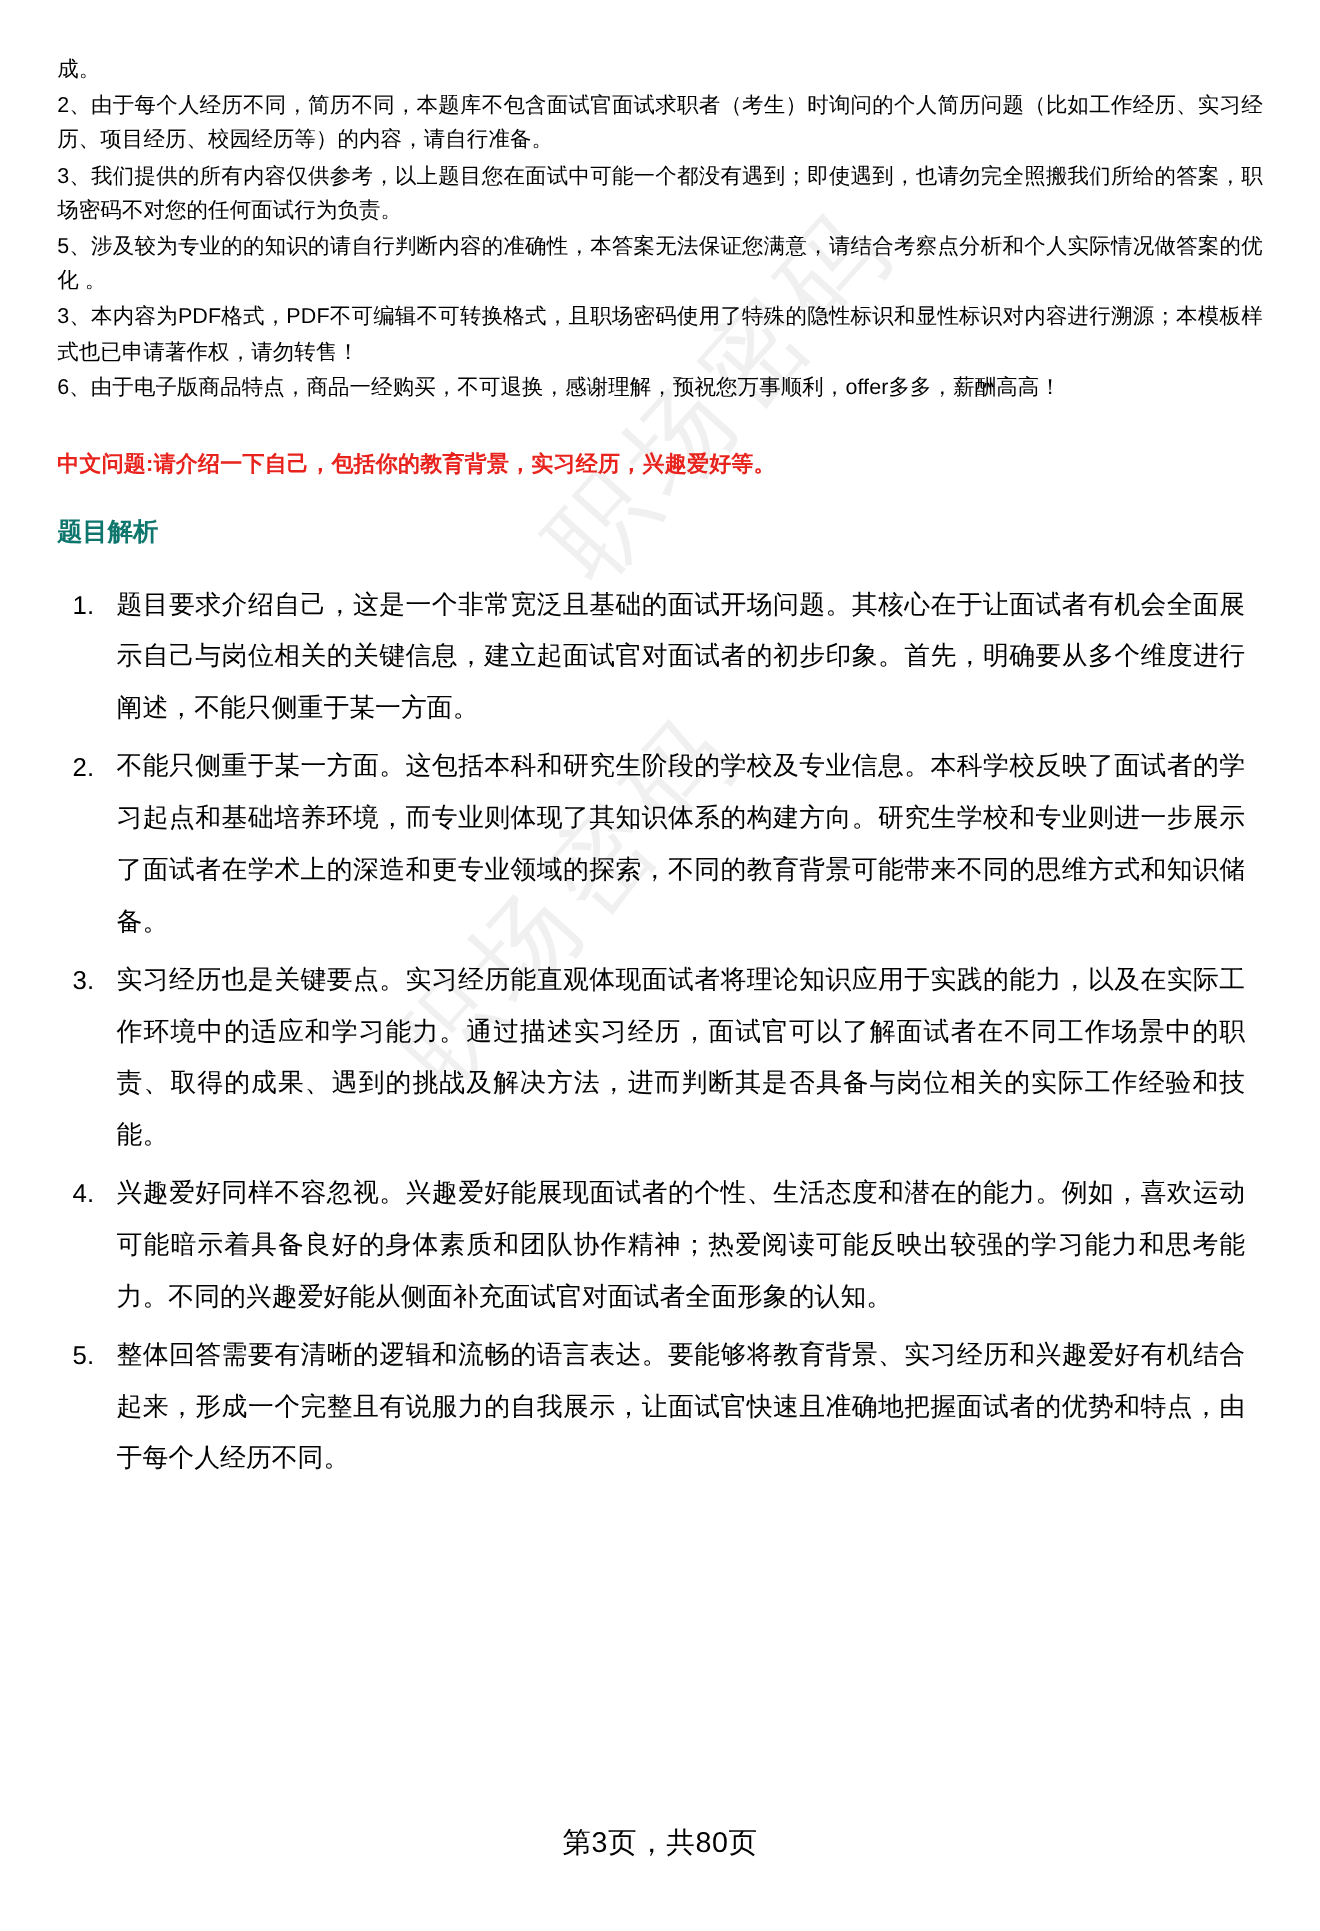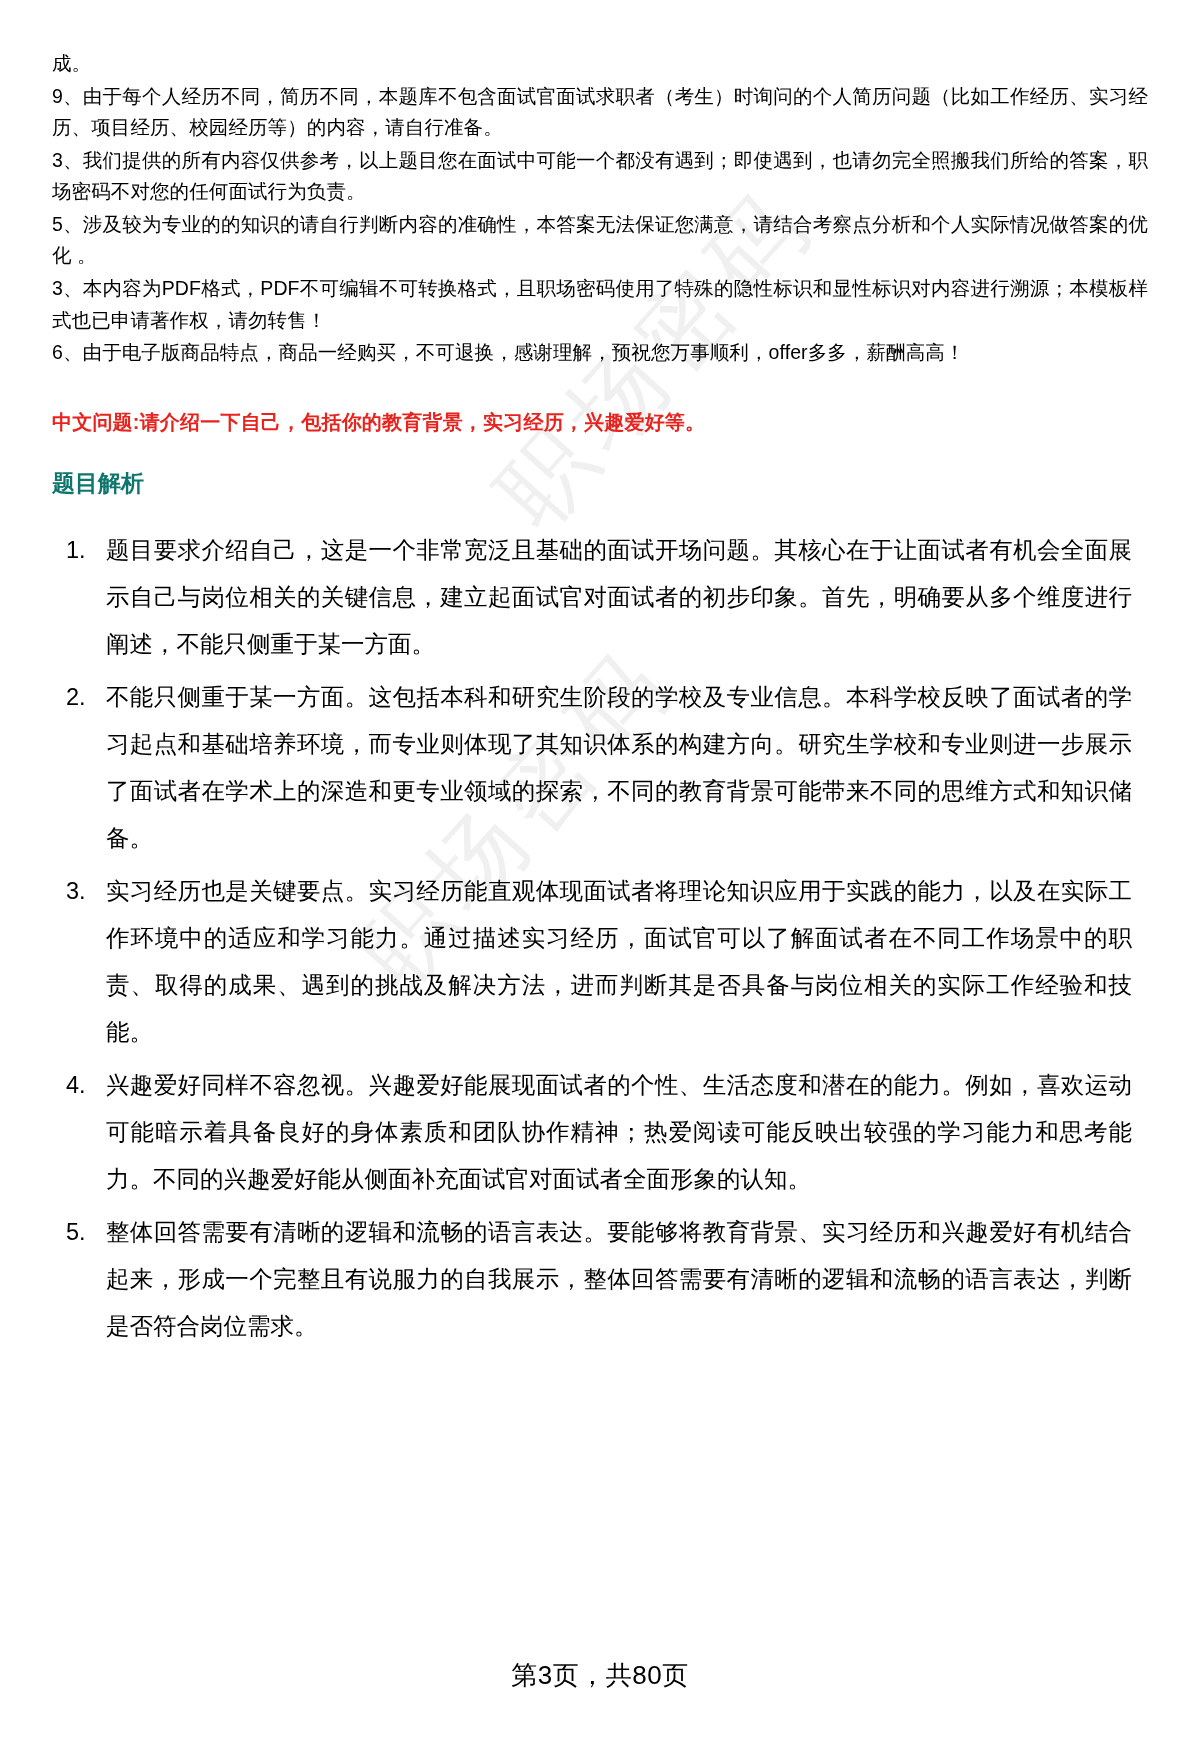--- a/index.html
+++ b/index.html
@@ -131,34 +131,34 @@
 
 <div class="page">
 
   <div class="watermark">
     <div class="wm-text wm-a">职场密码</div>
     <div class="wm-text wm-b">职场密码</div>
   </div>
 
   <div class="notices">
     <p class="notice-line">成。</p>
-    <p class="notice-line">9、由于每个人经历不同，简历不同，本题库不包含面试官面试求职者（考生）时询问的个人简历问题（比如工作经历、实习经历、项目经历、校园经历等）的内容，请自行准备。</p>
+    <p class="notice-line">2、由于每个人经历不同，简历不同，本题库不包含面试官面试求职者（考生）时询问的个人简历问题（比如工作经历、实习经历、项目经历、校园经历等）的内容，请自行准备。</p>
     <p class="notice-line">3、我们提供的所有内容仅供参考，以上题目您在面试中可能一个都没有遇到；即使遇到，也请勿完全照搬我们所给的答案，职场密码不对您的任何面试行为负责。</p>
     <p class="notice-line">5、涉及较为专业的的知识的请自行判断内容的准确性，本答案无法保证您满意，请结合考察点分析和个人实际情况做答案的优化 。</p>
     <p class="notice-line">3、本内容为PDF格式，PDF不可编辑不可转换格式，且职场密码使用了特殊的隐性标识和显性标识对内容进行溯源；本模板样式也已申请著作权，请勿转售！</p>
     <p class="notice-line">6、由于电子版商品特点，商品一经购买，不可退换，感谢理解，预祝您万事顺利，offer多多，薪酬高高！</p>
   </div>
 
   <h1 class="q-title">中文问题:请介绍一下自己，包括你的教育背景，实习经历，兴趣爱好等。</h1>
 
   <h2 class="section-title">题目解析</h2>
 
   <ol class="analysis">
     <li class="analysis-item">题目要求介绍自己，这是一个非常宽泛且基础的面试开场问题。其核心在于让面试者有机会全面展示自己与岗位相关的关键信息，建立起面试官对面试者的初步印象。首先，明确要从多个维度进行阐述，不能只侧重于某一方面。</li>
     <li class="analysis-item">不能只侧重于某一方面。这包括本科和研究生阶段的学校及专业信息。本科学校反映了面试者的学习起点和基础培养环境，而专业则体现了其知识体系的构建方向。研究生学校和专业则进一步展示了面试者在学术上的深造和更专业领域的探索，不同的教育背景可能带来不同的思维方式和知识储备。</li>
     <li class="analysis-item">实习经历也是关键要点。实习经历能直观体现面试者将理论知识应用于实践的能力，以及在实际工作环境中的适应和学习能力。通过描述实习经历，面试官可以了解面试者在不同工作场景中的职责、取得的成果、遇到的挑战及解决方法，进而判断其是否具备与岗位相关的实际工作经验和技能。</li>
     <li class="analysis-item">兴趣爱好同样不容忽视。兴趣爱好能展现面试者的个性、生活态度和潜在的能力。例如，喜欢运动可能暗示着具备良好的身体素质和团队协作精神；热爱阅读可能反映出较强的学习能力和思考能力。不同的兴趣爱好能从侧面补充面试官对面试者全面形象的认知。</li>
-    <li class="analysis-item">整体回答需要有清晰的逻辑和流畅的语言表达。要能够将教育背景、实习经历和兴趣爱好有机结合起来，形成一个完整且有说服力的自我展示，整体回答需要有清晰的逻辑和流畅的语言表达，判断是否符合岗位需求。</li>
+    <li class="analysis-item">整体回答需要有清晰的逻辑和流畅的语言表达。要能够将教育背景、实习经历和兴趣爱好有机结合起来，形成一个完整且有说服力的自我展示，让面试官快速且准确地把握面试者的优势和特点，由于每个人经历不同。</li>
   </ol>
 
   <div class="footer">第3页，共80页</div>
 
 </div>
 
 </body></html>

